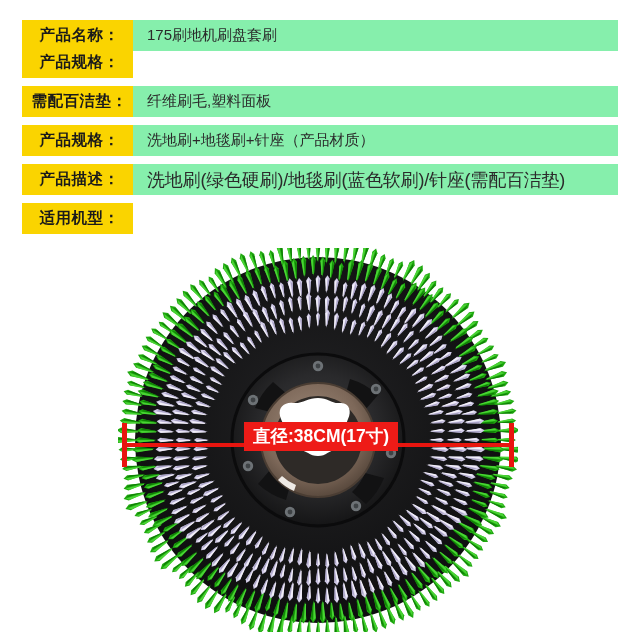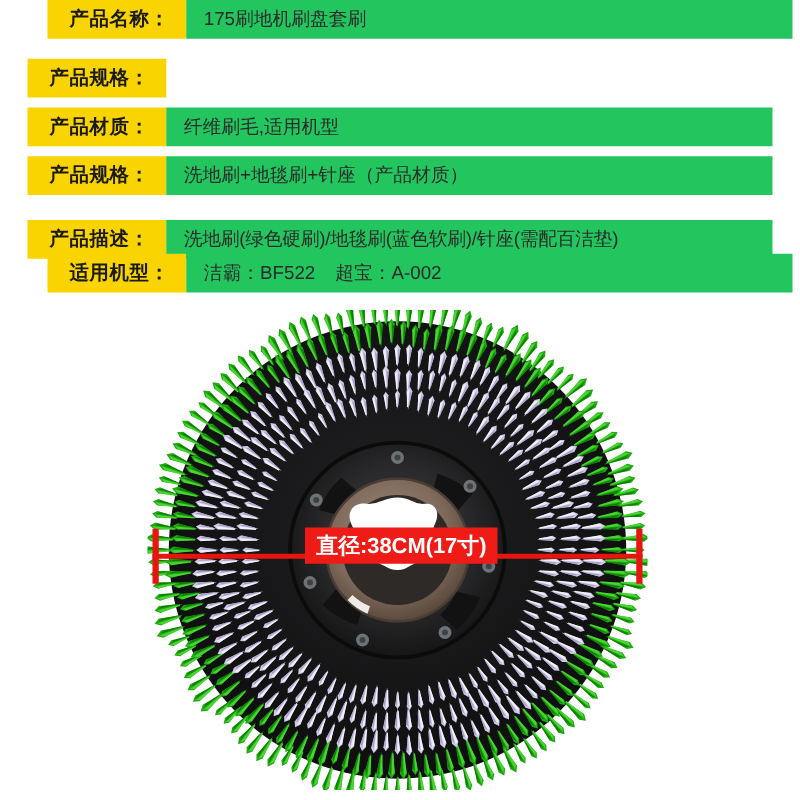--- a/index.html
+++ b/index.html
@@ -41,32 +41,32 @@
     font-size: 15.5px;
     letter-spacing: 0.5px;
     display: flex;
     align-items: center;
     justify-content: center;
     box-sizing: border-box;
     padding-left: 4px;
   }
   .spec-value {
     flex: 1 1 auto;
-    background: #22c55e;
+    background: #86efac;
     color: #2b2b2b;
     font-size: 15px;
     display: flex;
     align-items: center;
     box-sizing: border-box;
     padding-left: 14px;
     white-space: nowrap;
     overflow: hidden;
   }
   .spec-value.small {
-    font-size: 15px;
+    font-size: 18px;
     letter-spacing: -0.2px;
   }
   .spec-value .gap {
     display: inline-block;
     width: 16px;
   }
 
   
   #product-photo {
     position: absolute;
@@ -130,51 +130,46 @@
     white-space: nowrap;
     line-height: 20px;
     box-sizing: border-box;
   }
 </style>
 </head>
 <body>
 
 <div id="spec-table">
 
-  <div class="spec-row" style="top:0;margin-left:16px;">
+  <div class="spec-row" style="top:20px;">
     <div class="spec-label">产品名称：</div>
     <div class="spec-value">175刷地机刷盘套刷</div>
   </div>
 
   <div class="spec-row" style="top:47px;">
     <div class="spec-label">产品规格：</div>
   </div>
 
   <div class="spec-row" style="top:86px;">
-    <div class="spec-label">产品材质：</div>
-    <div class="spec-value">纤维刷毛,适用机型</div>
+    <div class="spec-label">需配百洁垫：</div>
+    <div class="spec-value">纤维刷毛,塑料面板</div>
   </div>
 
   <div class="spec-row" style="top:125px;">
     <div class="spec-label">产品规格：</div>
     <div class="spec-value">洗地刷+地毯刷+针座（产品材质）</div>
   </div>
 
-  <div class="spec-row" style="top:176px;">
+  <div class="spec-row" style="top:164px;">
     <div class="spec-label">产品描述：</div>
     <div class="spec-value small">洗地刷(绿色硬刷)/地毯刷(蓝色软刷)/针座(需配百洁垫)</div>
   </div>
 
-  <div class="spec-row" style="top:203px;margin-left:16px;">
+  <div class="spec-row" style="top:203px;">
     <div class="spec-label">适用机型：</div>
-    <div class="spec-value">
-      <span>洁霸：BF522</span>
-      <span class="gap"></span>
-      <span>超宝：A-002</span>
-    </div>
   </div>
 
 </div>
 
 <div id="product-photo">
 
   <div id="brush-disc">
     <svg viewBox="0 0 400 384" xmlns="http://www.w3.org/2000/svg">
       <defs>
         <radialGradient id="hubGrad" cx="50%" cy="45%" r="55%">

